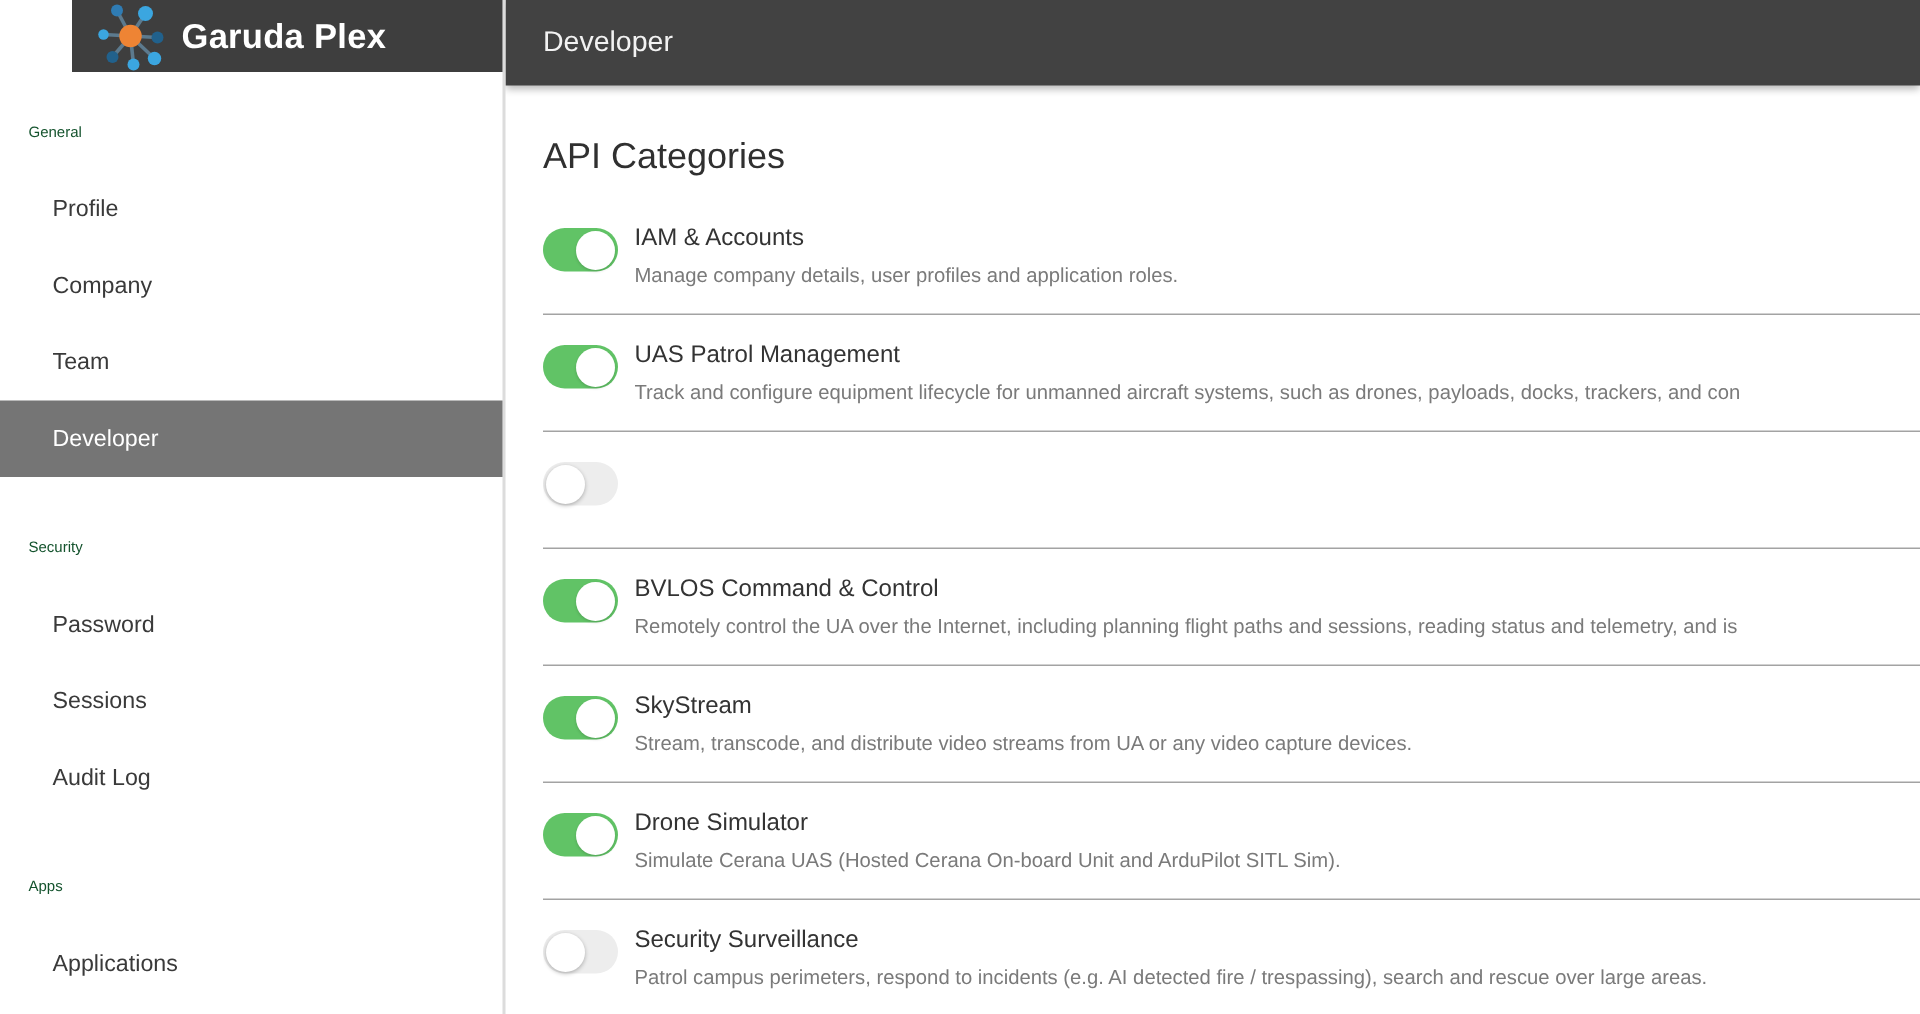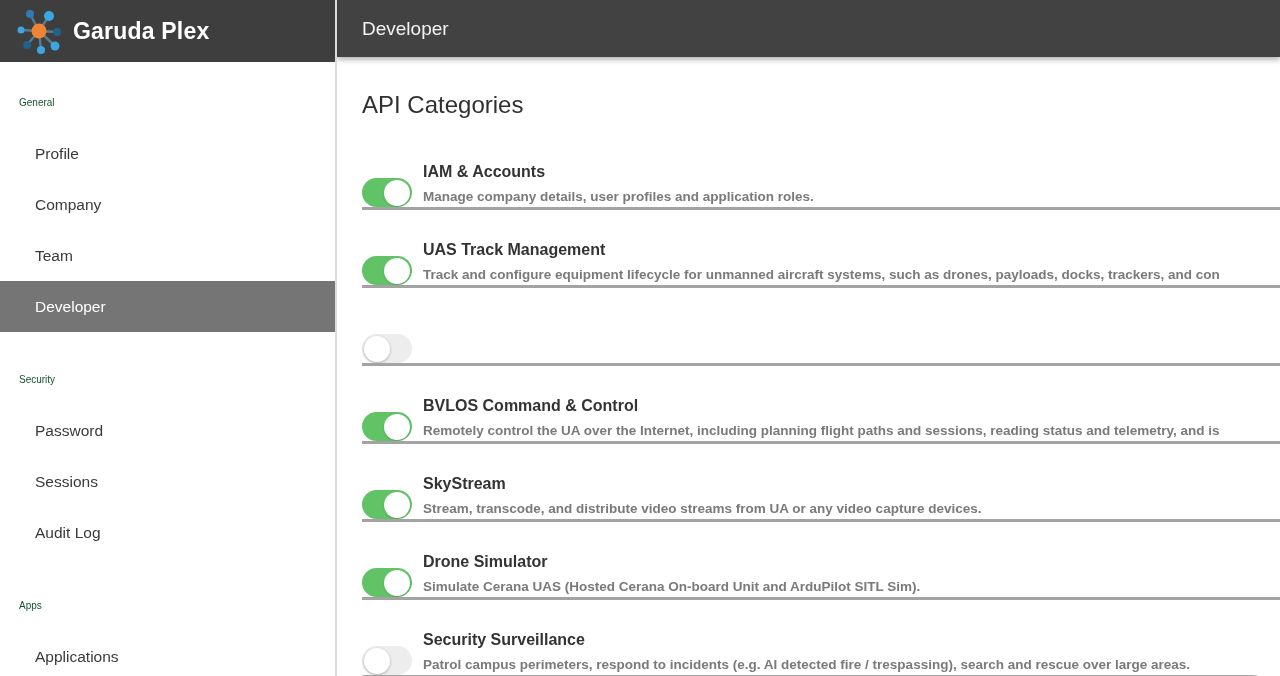--- a/index.html
+++ b/index.html
@@ -15,26 +15,27 @@
   .sidebar {
     width: 337px;
     min-width: 337px;
     height: 676px;
     background: #ffffff;
     border-right: 2px solid #dcdcdc;
     display: flex;
     flex-direction: column;
   }
   .brand {
-    height: 62px;
+    height: 48px;
     background: #3e3e3e;
     display: flex;
     align-items: center;
     padding-left: 14px;
     flex-shrink: 0;
+    margin-left: 48px;
   }
   .brand-logo { width: 48px; height: 48px; margin-right: 11px; }
   .brand-name {
     color: #ffffff;
     font-size: 23px;
     font-weight: bold;
     letter-spacing: 0.2px;
   }
   .sidebar-nav { padding-top: 15px; }
   .sb-section { margin-top: 0; }
@@ -84,26 +85,25 @@
   .main-heading {
     font-size: 24px;
     font-weight: 400;
     color: #303030;
     line-height: 28px;
     margin-bottom: 13px;
   }
   .category-list { overflow: hidden; }
   .cat-row {
     height: 78px;
-    border-bottom: 3px solid #a3a3a3;
-    display: flex;
-    align-items: flex-end;
+    border-bottom: 1px solid #a3a3a3;
+    display: flex;
+    align-items: flex-start;
     padding-top: 16px;
     overflow: hidden;
-    font-weight: bold;
   }
   .switch {
     width: 50px;
     height: 29px;
     border-radius: 15px;
     position: relative;
     margin-top: 4px;
     flex-shrink: 0;
     cursor: pointer;
   }
@@ -198,21 +198,21 @@
             <div class="cat-text">
               <div class="cat-name">IAM &amp; Accounts</div>
               <div class="cat-desc">Manage company details, user profiles and application roles.</div>
             </div>
           </div>
           <div class="cat-row">
             <div class="switch on">
               <div class="knob"></div>
             </div>
             <div class="cat-text">
-              <div class="cat-name">UAS Track Management</div>
+              <div class="cat-name">UAS Patrol Management</div>
               <div class="cat-desc">Track and configure equipment lifecycle for unmanned aircraft systems, such as drones, payloads, docks, trackers, and con</div>
             </div>
           </div>
           <div class="cat-row">
             <div class="switch off">
               <div class="knob"></div>
             </div>
           </div>
           <div class="cat-row">
             <div class="switch on">

